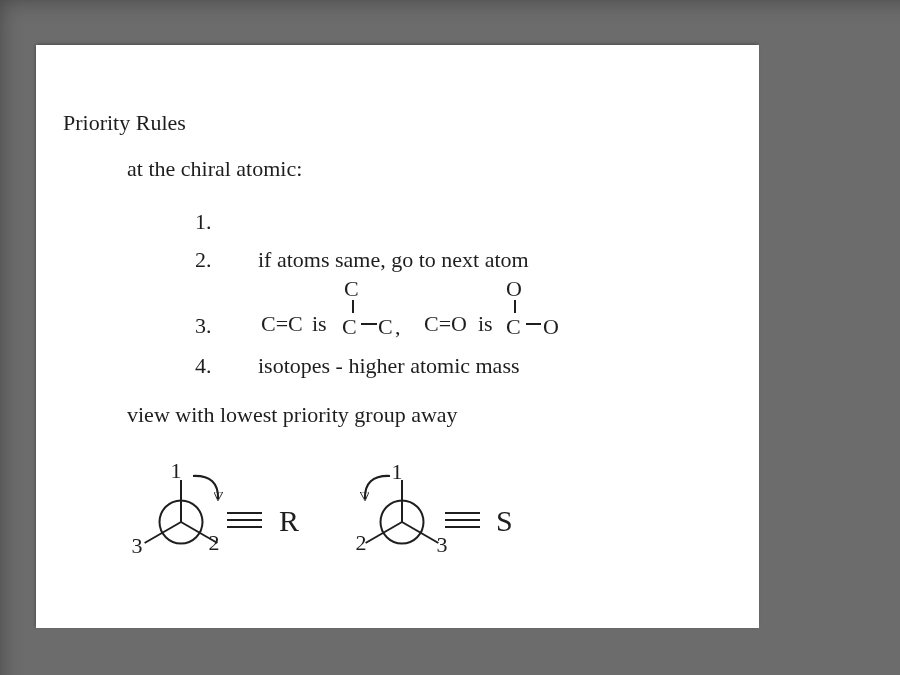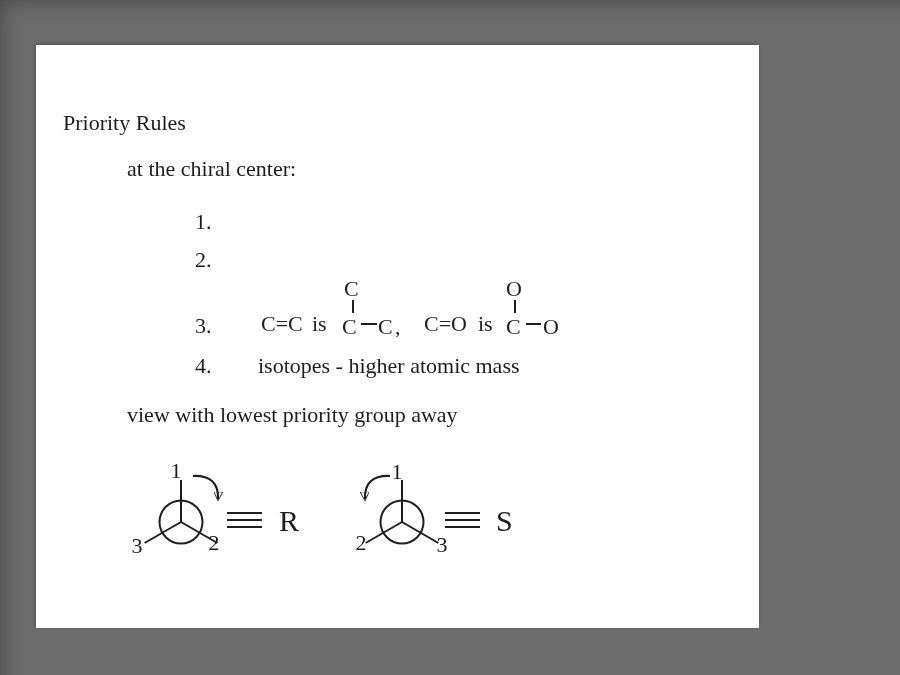--- a/index.html
+++ b/index.html
@@ -40,25 +40,26 @@
   .result-letter{position:absolute;font-size:30px;line-height:30px;color:#1e1e1e;}
 </style>
 </head>
 <body>
 
 <div class="viewport">
   <div class="page">
 
     <div class="line" style="left:27px;top:67px">Priority Rules</div>
 
-    <div class="line" style="left:91px;top:113px">at the chiral center:</div>
+    <div class="line" style="left:91px;top:113px">at the chiral atomic:</div>
 
     <div class="line" style="left:159px;top:166px">1.</div>
 
     <div class="line" style="left:159px;top:204px">2.</div>
+    <div class="line" style="left:222px;top:204px">if atoms same, go to next atom</div>
 
     <div class="r3-block">
       <div class="line" style="left:159px;top:40px">3.</div>
       <div class="line" style="left:225px;top:38px">C=C</div>
       <div class="line" style="left:276px;top:38px">is</div>
 
       <div class="struct" style="left:306px;top:3px">
         <span class="atom" style="left:2px;top:0">C</span>
         <div class="vbond" style="left:10px;top:22px;height:13px"></div>
         <span class="atom" style="left:0;top:38px">C</span>

